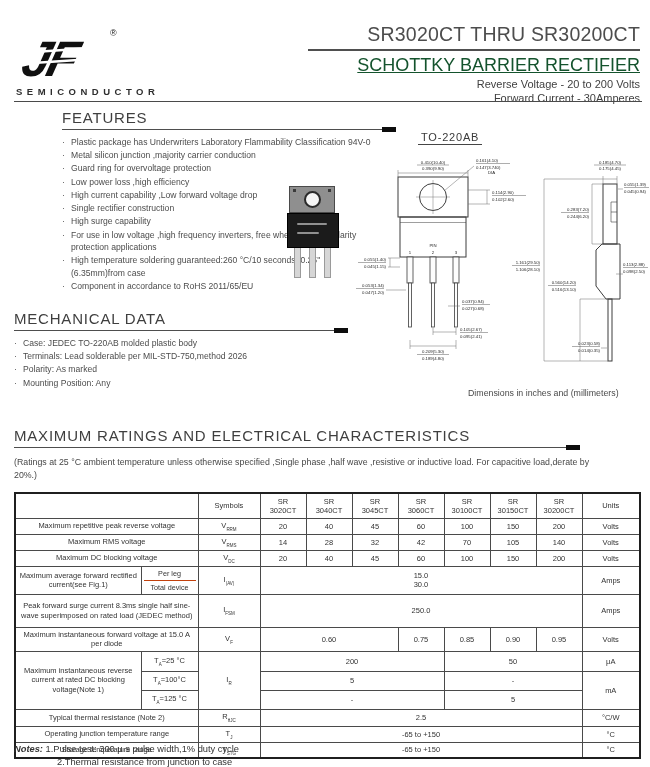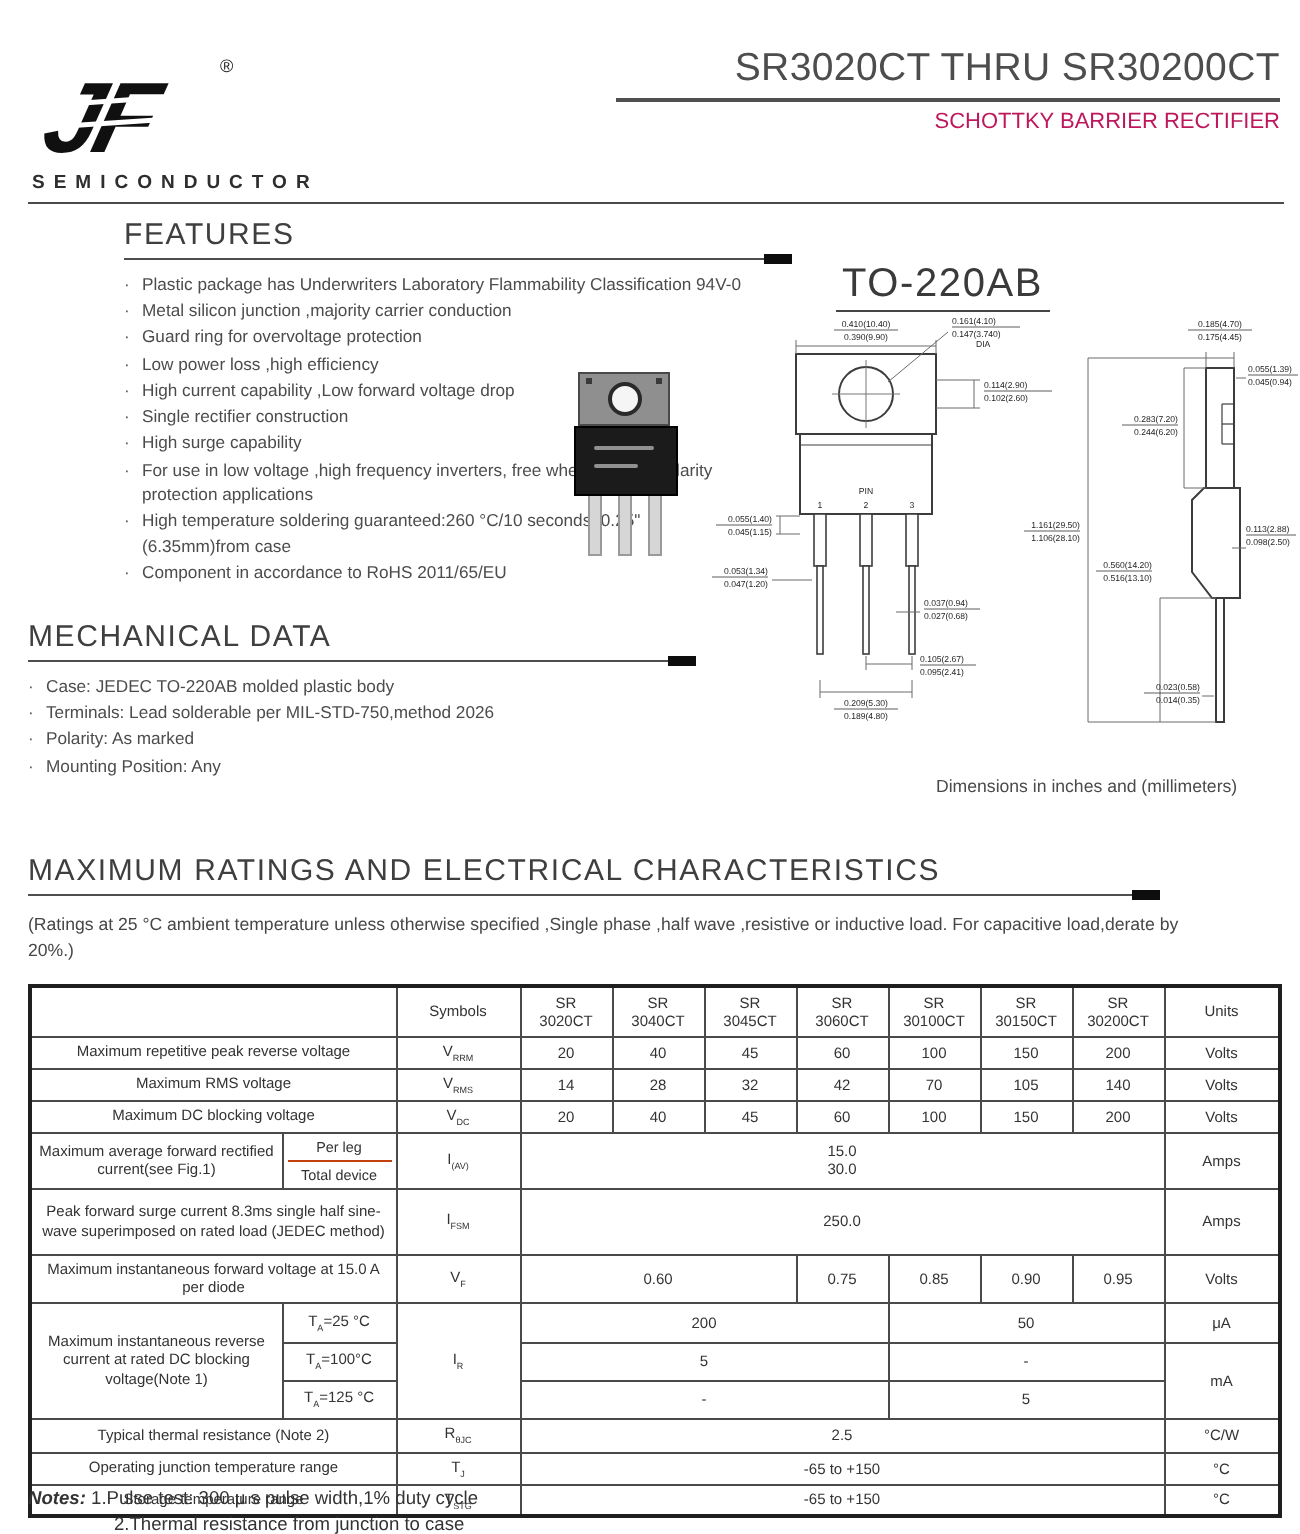--- a/index.html
+++ b/index.html
@@ -6,21 +6,21 @@
   body{width:650px;height:767px;position:relative;font-family:"Liberation Sans",sans-serif;color:#3d3d3d;overflow:hidden;}
   .abs{position:absolute;}
 
   
   .logo-svg{position:absolute;left:14px;top:33px;}
   .logo-reg{position:absolute;left:110px;top:28px;font-size:9px;color:#222;}
   .logo-sub{position:absolute;left:16px;top:86px;font-size:9.5px;font-weight:bold;letter-spacing:4.5px;color:#2e2e2e;white-space:nowrap;}
   .hdr-right{position:absolute;right:10px;top:23px;width:332px;text-align:right;}
   .hdr-title{font-size:19.5px;color:#4d4d4d;letter-spacing:0.2px;white-space:nowrap;}
   .hdr-titlerule{border:none;border-top:2px solid #4f4f4f;margin:3px 0 4px 0;}
-  .hdr-sub{font-size:11px;color:#be185d;margin-bottom:1px;}
+  .hdr-sub{font-size:18px;color:#14532d;margin-bottom:1px;text-decoration:underline;}
   .hdr-line{font-size:11px;color:#3f3f3f;line-height:1.3;}
   .hdr-rule{position:absolute;left:14px;right:8px;top:101px;border-top:1.6px solid #4a4a4a;}
 
   
   .sec-head{font-size:15px;letter-spacing:0.8px;color:#3f3f3f;}
   .sec-rule{position:relative;border-top:1.6px solid #4e4e4e;margin-top:3px;}
   .endcap{position:absolute;right:0;top:-3.5px;width:14px;height:5px;background:#0d0d0d;}
 
   
   .blist{margin-top:6px;font-size:8.6px;color:#4c4c4c;line-height:1.48;}
@@ -32,21 +32,21 @@
   .pkg-photo{position:absolute;left:287px;top:186px;width:50px;}
   .pp-tab{width:44px;height:25px;margin-left:2px;background:#8f8f8f;border:1px solid #4a4a4a;position:relative;}
   .pp-hole{position:absolute;left:14px;top:4px;width:13px;height:13px;border-radius:50%;background:#f5f5f5;border:2px solid #2a2a2a;}
   .pp-dot{position:absolute;width:3px;height:3px;background:#3a3a3a;top:2px;}
   .pp-body{width:50px;height:33px;background:#1b1b1b;border:1px solid #000;position:relative;}
   .pp-mark{position:absolute;left:9px;height:2px;width:30px;background:#cfcfcf;opacity:.65;border-radius:1px;}
   .pp-leads{display:flex;justify-content:center;gap:8px;}
   .pp-lead{width:5px;height:29px;background:#d6d6d6;border:1px solid #9a9a9a;border-top:none;}
 
   
-  .to220-head{position:absolute;left:418px;top:131px;font-size:20px;letter-spacing:0.8px;color:#3a3a3a;border-bottom:1.8px solid #454545;padding:0 3px 1px 3px;}
+  .to220-head{position:absolute;left:418px;top:131px;font-size:11px;letter-spacing:0.8px;color:#3a3a3a;border-bottom:1.8px solid #454545;padding:0 3px 1px 3px;}
   .pkg-svg{position:absolute;left:340px;top:154px;}
   .pkg-svg text{font-family:"Liberation Sans",sans-serif;font-size:4.3px;fill:#262626;}
   .dims-note{position:absolute;left:424px;top:388px;font-size:8.8px;color:#4a4a4a;margin-left:44px;}
 
   
   .cond-par{position:absolute;left:14px;top:456px;width:578px;font-size:8.8px;line-height:1.45;color:#474747;}
 
   
   table.rt{position:absolute;left:14px;top:492px;border-collapse:collapse;table-layout:fixed;width:626px;border:2px solid #1f1f1f;}
   table.rt td,table.rt th{border:1px solid #4a4a4a;padding:0 2px;text-align:center;vertical-align:middle;font-weight:normal;font-size:7.5px;color:#333;overflow:hidden;}
@@ -84,20 +84,22 @@
       <line x1="4" y1="31" x2="94" y2="25"></line>
     </g>
   </svg>
   <div class="logo-reg">®</div>
   <div class="logo-sub">SEMICONDUCTOR</div>
 
   <div class="hdr-right">
     <div class="hdr-title">SR3020CT THRU SR30200CT</div>
     <hr class="hdr-titlerule">
     <div class="hdr-sub">SCHOTTKY BARRIER RECTIFIER</div>
+    <div class="hdr-line">Reverse Voltage - 20 to 200 Volts</div>
+    <div class="hdr-line">Forward Current - 30Amperes</div>
   </div>
   <div class="hdr-rule"></div>
 </div>
 
 <div class="abs" style="left:14px;top:109px;width:334px;margin-left:48px;">
   <div class="sec-head">FEATURES</div>
   <div class="sec-rule">
       <span class="endcap"></span>
     </div>
   <div class="blist" style="width:312px;">

